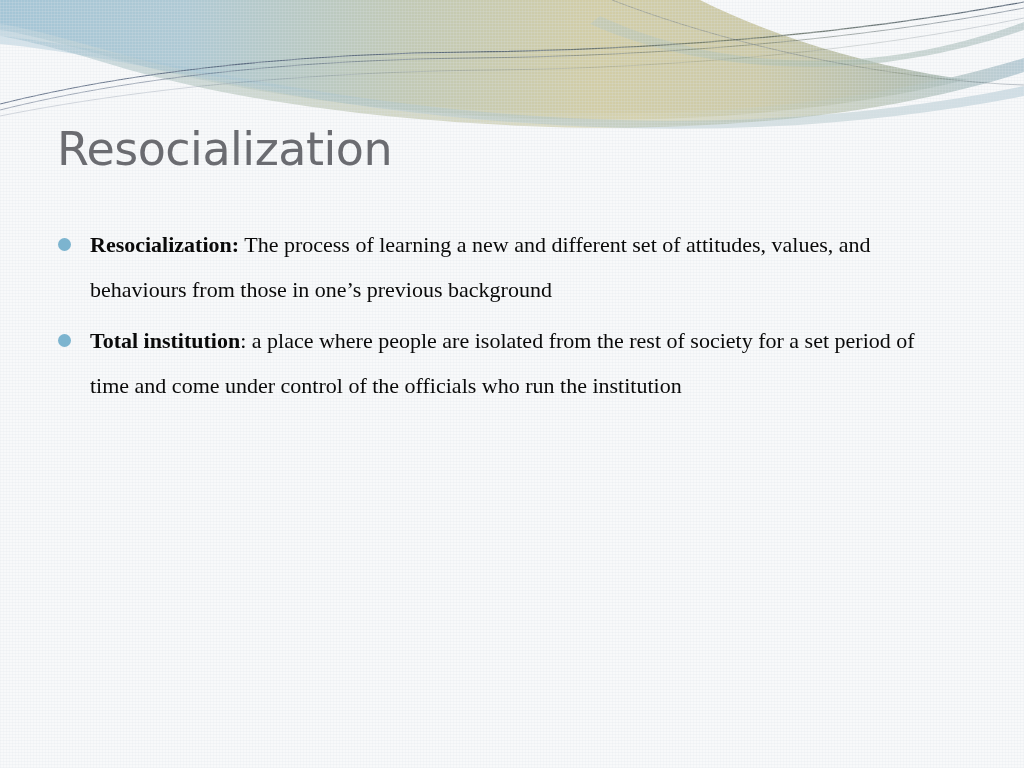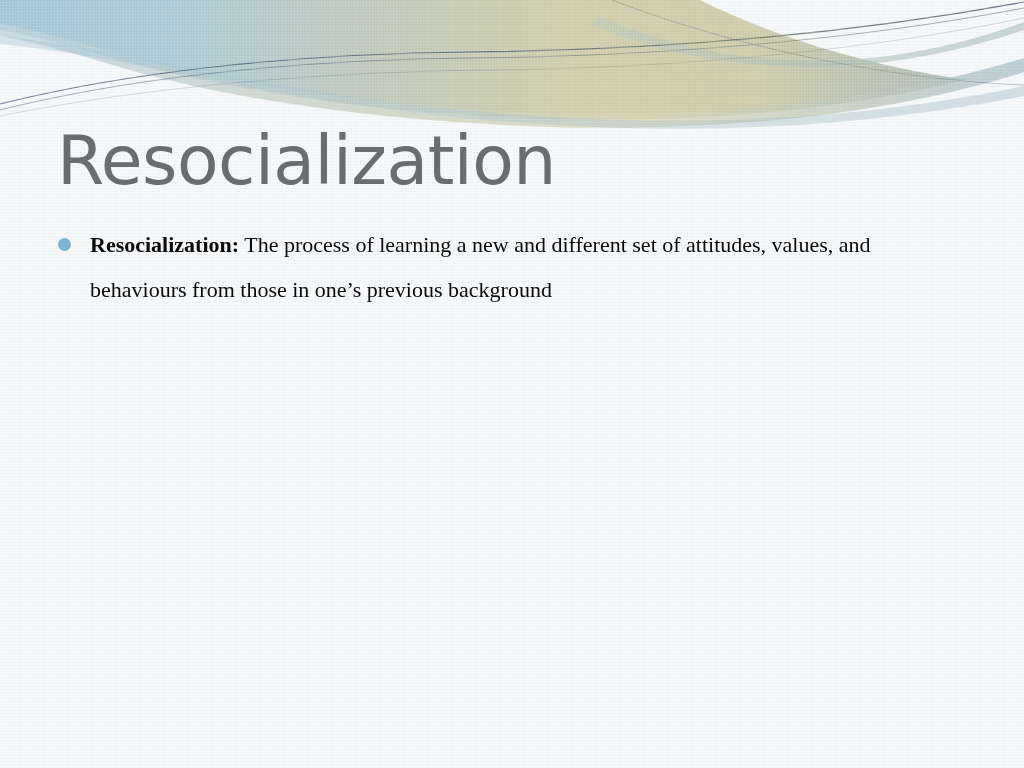--- a/index.html
+++ b/index.html
@@ -46,21 +46,21 @@
     width: 1024px;
     height: 130px;
   }
 
   .slide-title {
     position: absolute;
     left: 57px;
     top: 125px;
     z-index: 4;
     font-family: "DejaVu Sans", sans-serif;
-    font-size: 68px;
+    font-size: 46px;
     font-weight: 400;
     letter-spacing: -0.5px;
     color: #6b6c71;
     line-height: 1.05;
     white-space: nowrap;
   }
 
   .content-body {
     position: absolute;
     left: 52px;
@@ -159,17 +159,21 @@
 
   <div class="slide-title">Resocialization</div>
 
   <div class="content-body">
 
     <div class="bullet-item">
       <span class="bullet-marker"></span>
       <span class="bullet-term">Resocialization:</span><span> The process of learning a new and different set of attitudes, values, and behaviours from those in one’s previous background</span>
     </div>
 
+    <div class="bullet-item">
+      <span class="bullet-marker"></span>
+      <span class="bullet-term">Total institution</span><span>: a place where people are isolated from the rest of society for a set period of time and come under control of the officials who run the institution</span>
+    </div>
 
   </div>
 
   <div class="slide-texture"></div>
 </div>
 
 </body></html>

